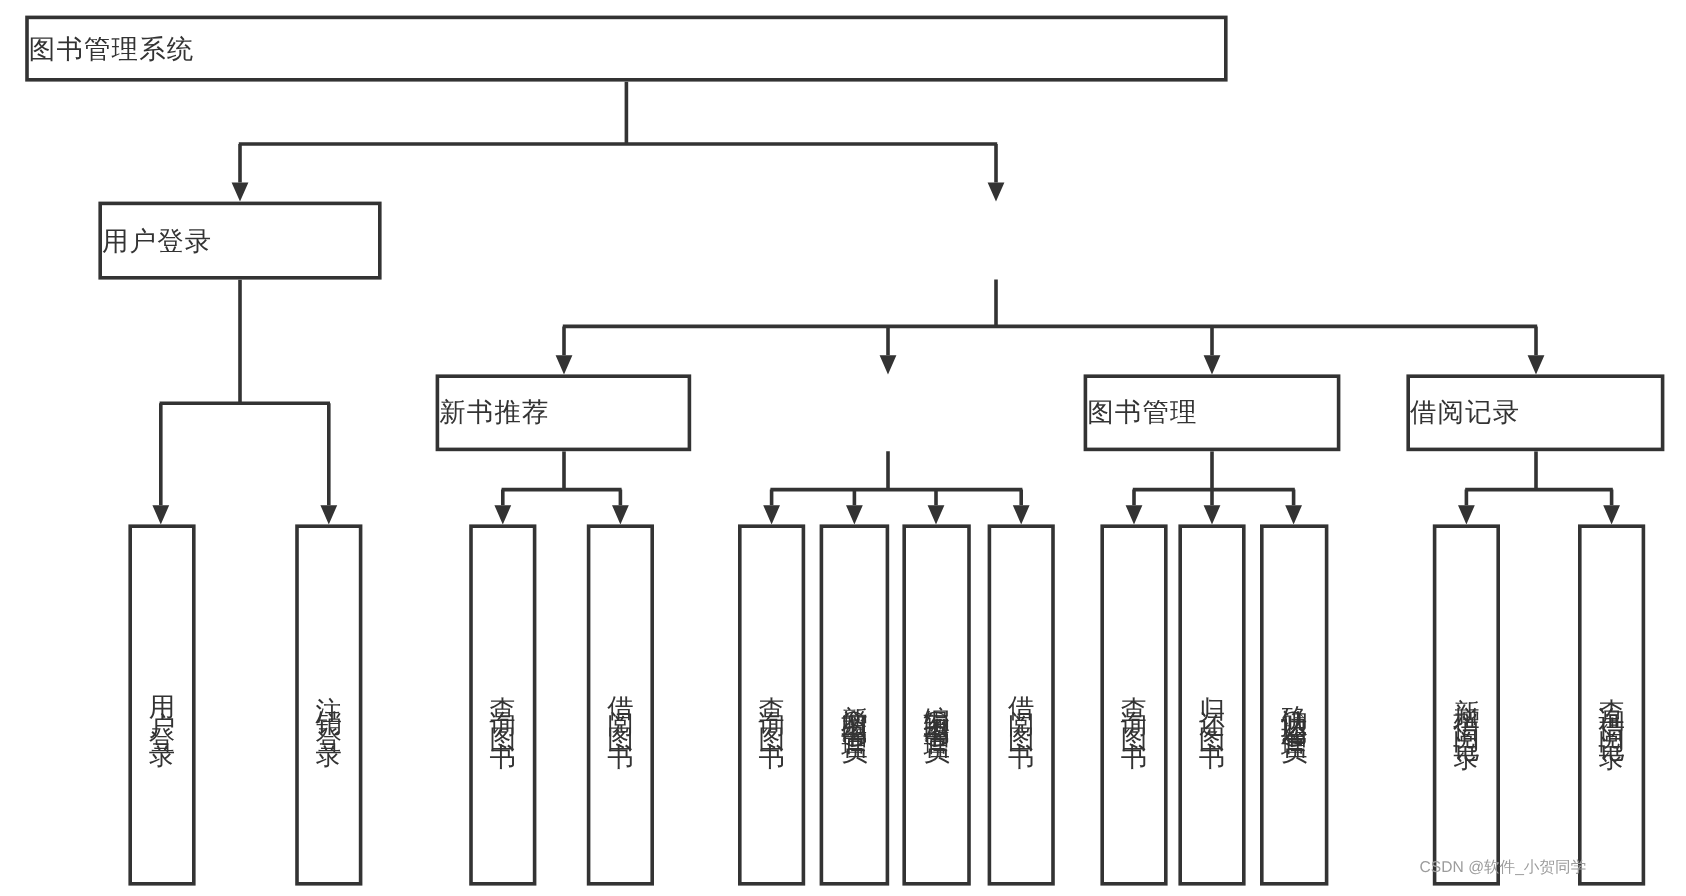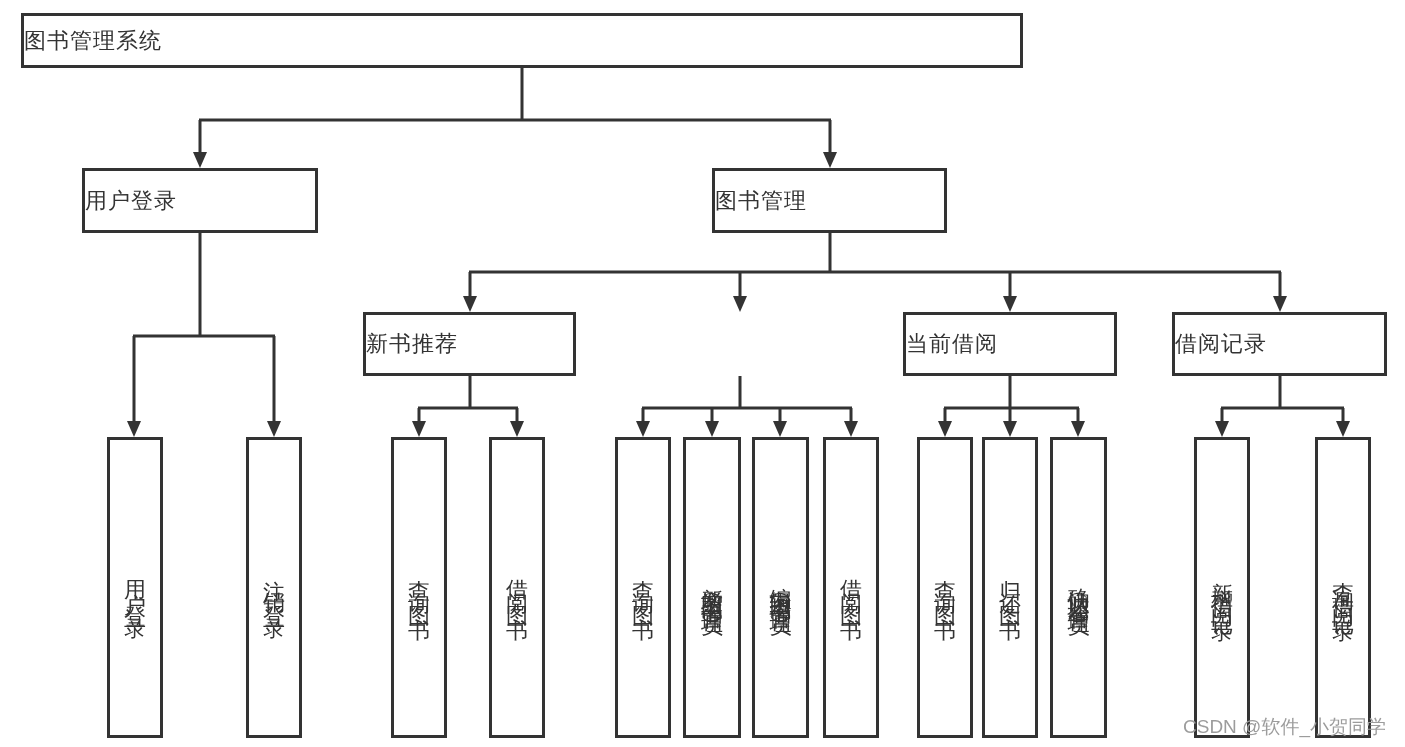--- a/index.html
+++ b/index.html
@@ -67,21 +67,21 @@
   .leaf-9 { left: 917px;  width: 56px; }
   .leaf-10 { left: 982px;  width: 56px; }
   .leaf-11 { left: 1050px; width: 57px; }
   .leaf-12 { left: 1194px; width: 56px; }
   .leaf-13 { left: 1315px; width: 56px; }
 
   .watermark {
     position: absolute;
     left: 1183px;
     top: 714px;
-    font-size: 19px;
+    font-size: 13px;
     color: #9c9c9c;
     white-space: nowrap;
     z-index: 3;
   }
 </style>
 </head>
 <body>
 
 <div id="canvas">
 
@@ -105,29 +105,26 @@
              M1215 421 h14 L1222 437 z  M1336 421 h14 L1343 437 z"></path>
   </svg>
 
   <div class="node box-root">
     <span>图书管理系统</span>
   </div>
 
   <div class="node box-user-login">
     <span>用户登录</span>
   </div>
-  <div class="node box-book-mgmt">
-    <span>图书管理</span>
-  </div>
 
   <div class="node box-new-book">
     <span>新书推荐</span>
   </div>
   <div class="node box-cur-borrow">
-    <span>当前借阅</span>
+    <span>图书管理</span>
   </div>
   <div class="node box-records">
     <span>借阅记录</span>
   </div>
 
   <div class="leaf leaf-1">
     <span class="vtext" style="letter-spacing: 13px;">用户登录</span>
   </div>
   <div class="leaf leaf-2">
     <span class="vtext" style="letter-spacing: 13px;">注销登录</span>

